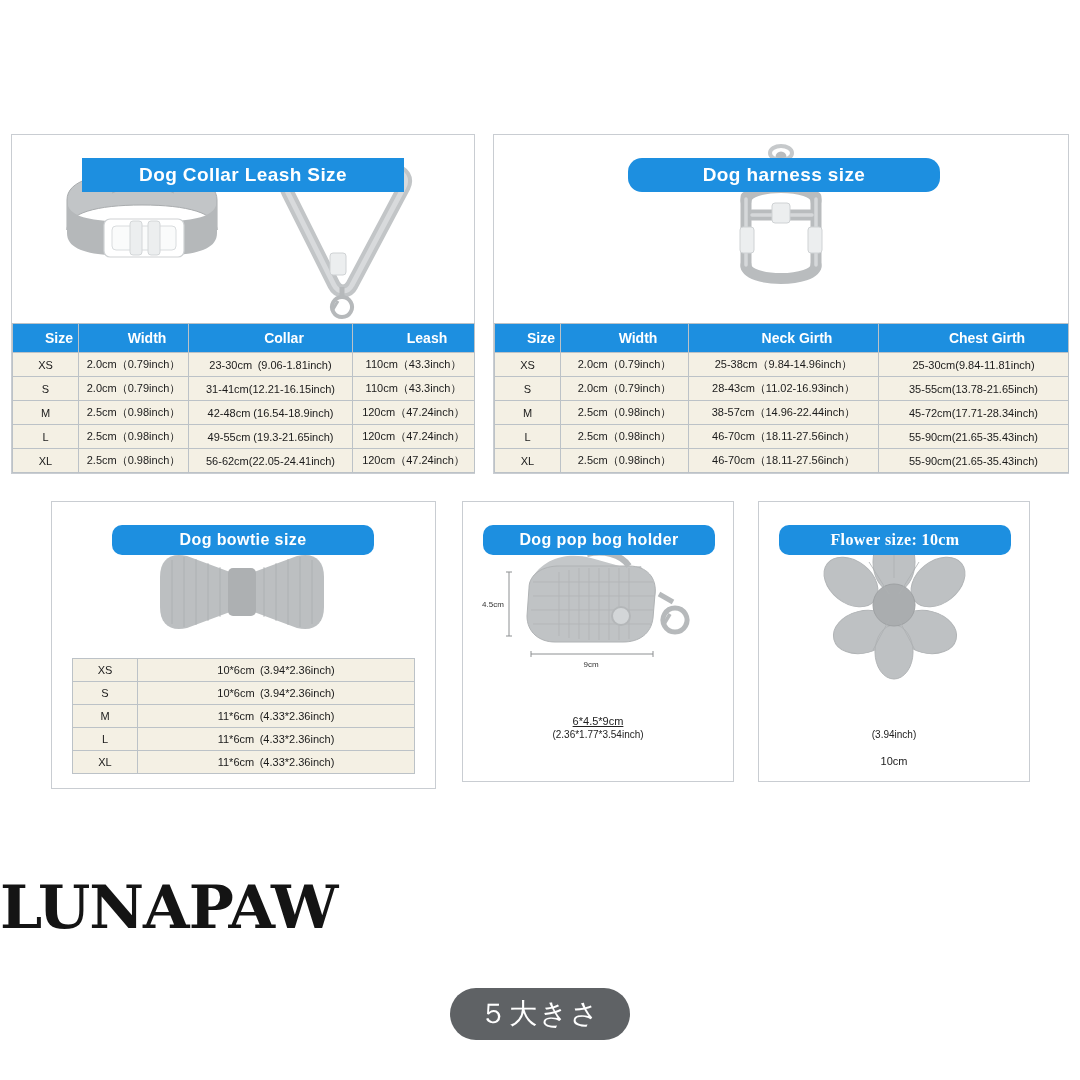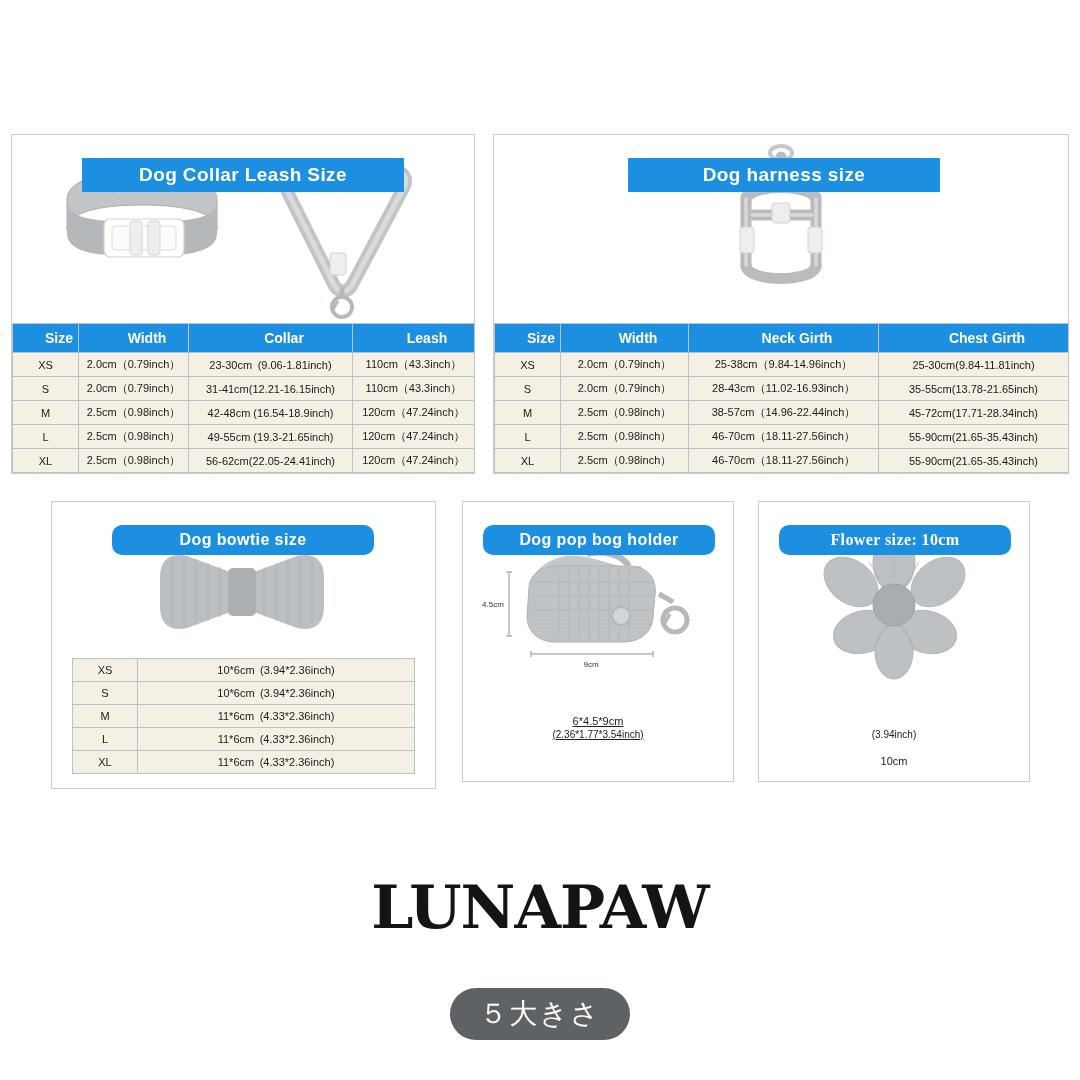--- a/index.html
+++ b/index.html
@@ -109,21 +109,21 @@
     color: #222;
     width: 100%;
     left: 0;
   }
 
   
   .brand {
     position: absolute;
     left: 0;
     width: 1080px;
-    text-align: center;
+    text-align: left;
     font-family: "DejaVu Serif", serif;
     font-weight: 700;
     font-size: 60px;
     letter-spacing: -1px;
     color: #141414;
   }
   .pill {
     position: absolute;
     background: #5f6265;
     color: #ffffff;
@@ -237,21 +237,21 @@
           <path d="M252 64 L252 130"></path>
           <path d="M322 64 L322 130"></path>
           <path d="M258 80 L318 80"></path>
         </g>
         <rect x="246" y="92" width="14" height="26" rx="3" fill="#eceeef" stroke="#cfd2d4" stroke-width="1"></rect>
         <rect x="314" y="92" width="14" height="26" rx="3" fill="#eceeef" stroke="#cfd2d4" stroke-width="1"></rect>
         <rect x="278" y="68" width="18" height="20" rx="3" fill="#eceeef" stroke="#cfd2d4" stroke-width="1"></rect>
         <ellipse cx="287" cy="18" rx="11" ry="7" fill="none" stroke="#c6c9cb" stroke-width="4"></ellipse>
       </svg>
     </div>
-    <div class="panel-title" style="left:134px; top:4px; width:312px;">Dog harness size</div>
+    <div class="panel-title" style="left:134px; top:4px; width:312px;border-radius:14px;">Dog harness size</div>
     <div style="position:absolute; left:0; bottom:0; width:100%;">
       <table class="size-table">
         <colgroup>
           <col style="width:66px">
             <col style="width:128px">
             <col style="width:190px">
             <col style="width:190px">
         </colgroup>
         <thead>
           <tr>
@@ -386,21 +386,21 @@
             <path d="M43 134 L49 134"></path>
           <path d="M68 152 L190 152"></path>
           <path d="M68 149 L68 155"></path>
             <path d="M190 149 L190 155"></path>
         </g>
         <text x="118" y="41" font-size="8" fill="#333" text-anchor="middle" font-family="Liberation Sans, sans-serif">6cm</text>
         <text x="30" y="105" font-size="8" fill="#333" text-anchor="middle" font-family="Liberation Sans, sans-serif">4.5cm</text>
         <text x="128" y="165" font-size="8" fill="#333" text-anchor="middle" font-family="Liberation Sans, sans-serif">9cm</text>
       </svg>
       <div class="cap" style="top:212px;text-decoration:underline;">6*4.5*9cm</div>
-      <div class="cap" style="top:226px; font-size:10px;text-decoration:underline;">(2.36*1.77*3.54inch)</div>
+      <div class="cap" style="top:226px; font-size:10px;">(2.36*1.77*3.54inch)</div>
     </div>
     <div class="panel-title small" style="left:20px; top:4px; width:232px;">Dog pop bog holder</div>
   </div>
 
   <div class="panel" style="left:758px; top:501px; width:272px; height:281px;">
     <div class="art">
       <svg width="270" height="200" viewBox="0 0 270 200">
         <g fill="#bec1c3" stroke="#b1b4b6" stroke-width="1">
           <ellipse cx="135" cy="60" rx="21" ry="30"></ellipse>
           <ellipse cx="179" cy="80" rx="21" ry="30" transform="rotate(52 179 80)"></ellipse>

